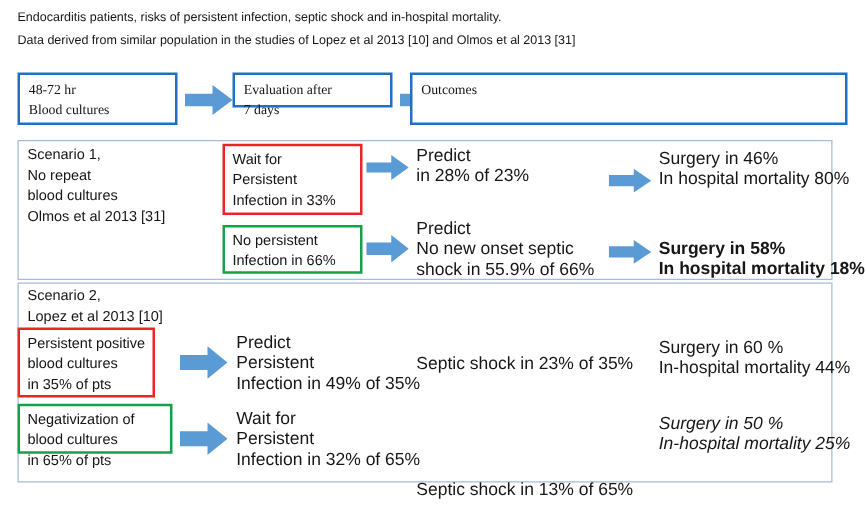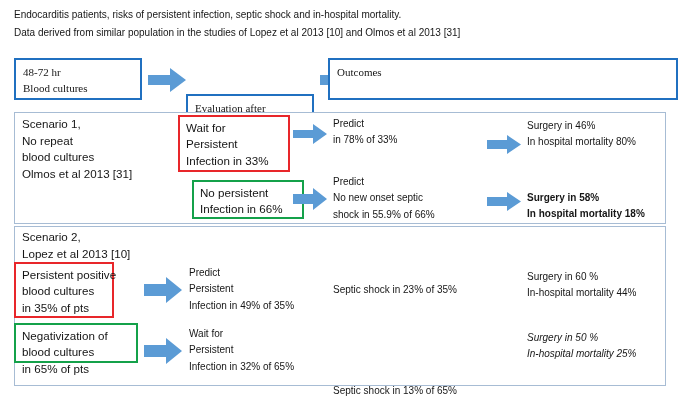--- a/index.html
+++ b/index.html
@@ -79,21 +79,21 @@
     line-height: 16.4px;
     white-space: nowrap;
   }
 
   
   .textblock {
     position: absolute;
     white-space: nowrap;
   }
   .textblock .line {
-    font-size: 10px;
+    font-size: 14px;
     line-height: 16.4px;
     color: #161616;
   }
 
   
   .arrow {
     position: absolute;
     color: #5B9BD5;
   }
   .arrow svg { display: block; }
@@ -112,21 +112,21 @@
     <div class="line">48-72 hr</div>
     <div class="line">Blood cultures</div>
   </div>
 
   <div class="arrow" style="left:148px; top:68px;">
     <svg width="38" height="24" viewBox="0 0 38 24" aria-hidden="true">
       <polygon points="0,7 22,7 22,0 38,12 22,24 22,17 0,17" fill="#5B9BD5"></polygon>
     </svg>
   </div>
 
-  <div class="flowbox" style="left:186px; top:58px; width:128px; height:28px;margin-top:36px;">
+  <div class="flowbox" style="left:186px; top:58px; width:128px; height:28px;">
     <div class="line">Evaluation after</div>
     <div class="line">7 days</div>
   </div>
 
   <div class="arrow" style="left:320px; top:68px;">
     <svg width="38" height="24" viewBox="0 0 38 24" aria-hidden="true">
       <polygon points="0,7 22,7 22,0 38,12 22,24 22,17 0,17" fill="#5B9BD5"></polygon>
     </svg>
   </div>
 
@@ -150,35 +150,35 @@
   </div>
 
   <div class="arrow" style="left:293px; top:124px;">
     <svg width="34" height="20" viewBox="0 0 34 20" aria-hidden="true">
       <polygon points="0,6 20,6 20,0 34,10 20,20 20,14 0,14" fill="#5B9BD5"></polygon>
     </svg>
   </div>
 
   <div class="textblock" style="left:333px; top:116px;">
     <div class="line">Predict</div>
-    <div class="line">in 78% of 33%</div>
+    <div class="line">in 28% of 23%</div>
   </div>
 
   <div class="arrow" style="left:487px; top:135px;">
     <svg width="34" height="19" viewBox="0 0 34 19" aria-hidden="true">
       <polygon points="0,5 20,5 20,0 34,9.5 20,19 20,14 0,14" fill="#5B9BD5"></polygon>
     </svg>
   </div>
 
   <div class="textblock" style="left:527px; top:118px;">
     <div class="line">Surgery in 46%</div>
     <div class="line">In hospital mortality 80%</div>
   </div>
 
-  <div class="cbox green" style="left:192px; top:180px; width:112px; height:39px;">
+  <div class="cbox green" style="left:178px; top:180px; width:112px; height:39px;">
     <div class="line">No persistent</div>
     <div class="line">Infection in 66%</div>
   </div>
 
   <div class="arrow" style="left:293px; top:188px;">
     <svg width="34" height="22" viewBox="0 0 34 22" aria-hidden="true">
       <polygon points="0,6 20,6 20,0 34,11 20,22 20,16 0,16" fill="#5B9BD5"></polygon>
     </svg>
   </div>
 
@@ -199,21 +199,21 @@
     <div class="line">In hospital mortality 18%</div>
   </div>
 
   <div class="panel" style="left:14px; top:226px; width:652px; height:160px;"></div>
 
   <div class="scenario-caption" style="left:22px; top:229px;">
     <div>Scenario 2,</div>
     <div>Lopez et al 2013 [10]</div>
   </div>
 
-  <div class="cbox red" style="left:14px; top:262px; width:100px; height:56px;">
+  <div class="cbox red" style="left:14px; top:262px; width:110px; height:56px;">
     <div class="line">Persistent positive</div>
     <div class="line">blood cultures</div>
     <div class="line">in 35% of pts</div>
   </div>
 
   <div class="arrow" style="left:144px; top:277px;">
     <svg width="38" height="26" viewBox="0 0 38 26" aria-hidden="true">
       <polygon points="0,7 22,7 22,0 38,13 22,26 22,19 0,19" fill="#5B9BD5"></polygon>
     </svg>
   </div>

